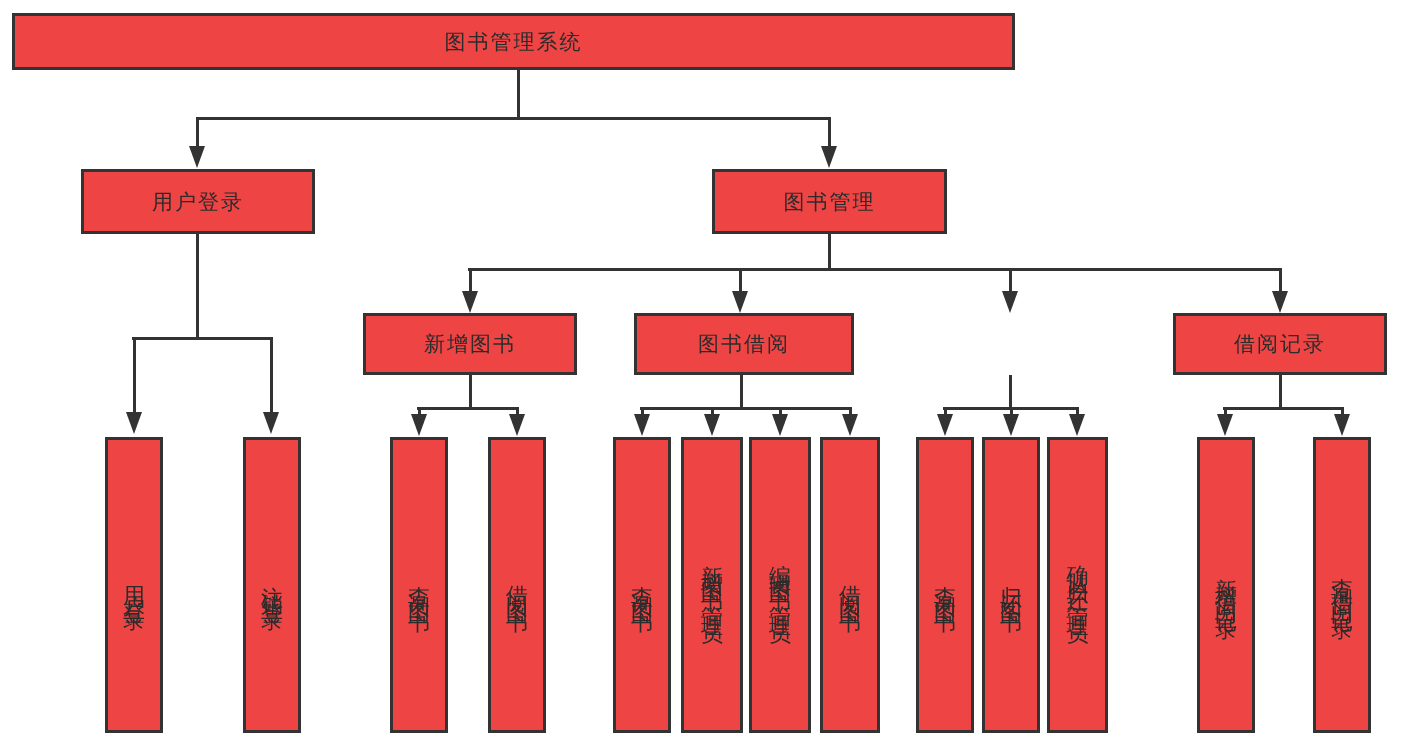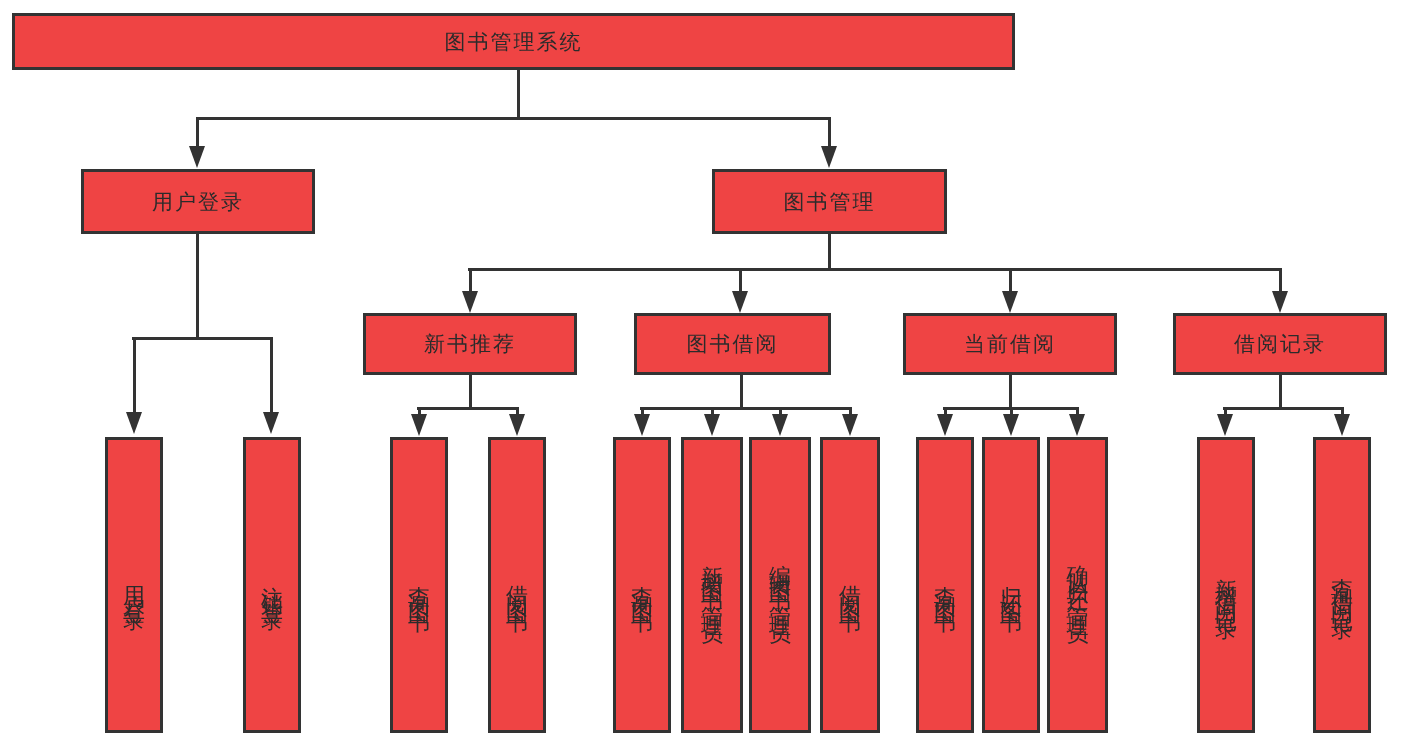--- a/index.html
+++ b/index.html
@@ -91,27 +91,24 @@
   <div class="vline" style="left:469px; top:268px; height:24px;"></div>
   <div class="arrowhead" style="left:462px; top:291px;"></div>
   <div class="vline" style="left:739px; top:268px; height:24px;"></div>
   <div class="arrowhead" style="left:732px; top:291px;"></div>
   <div class="vline" style="left:1009px; top:268px; height:24px;"></div>
   <div class="arrowhead" style="left:1002px; top:291px;"></div>
   <div class="vline" style="left:1279px; top:268px; height:24px;"></div>
   <div class="arrowhead" style="left:1272px; top:291px;"></div>
 
   <div class="node h" style="left:363px; top:313px; width:214px; height:62px;">
-    <span>新书推荐</span>
+    <span>新增图书</span>
   </div>
-  <div class="node h" style="left:634px; top:313px; width:197px; height:62px;">
+  <div class="node h" style="left:634px; top:313px; width:220px; height:62px;">
     <span>图书借阅</span>
-  </div>
-  <div class="node h" style="left:903px; top:313px; width:214px; height:62px;">
-    <span>当前借阅</span>
   </div>
   <div class="node h" style="left:1173px; top:313px; width:214px; height:62px;">
     <span>借阅记录</span>
   </div>
 
   <div class="vline" style="left:469px; top:375px; height:34px;"></div>
   <div class="hline" style="left:417px; top:407px; width:102px;"></div>
   <div class="vline" style="left:418px; top:407px; height:9px;"></div>
   <div class="arrowhead" style="left:411px; top:414px;"></div>
   <div class="vline" style="left:516px; top:407px; height:9px;"></div>

